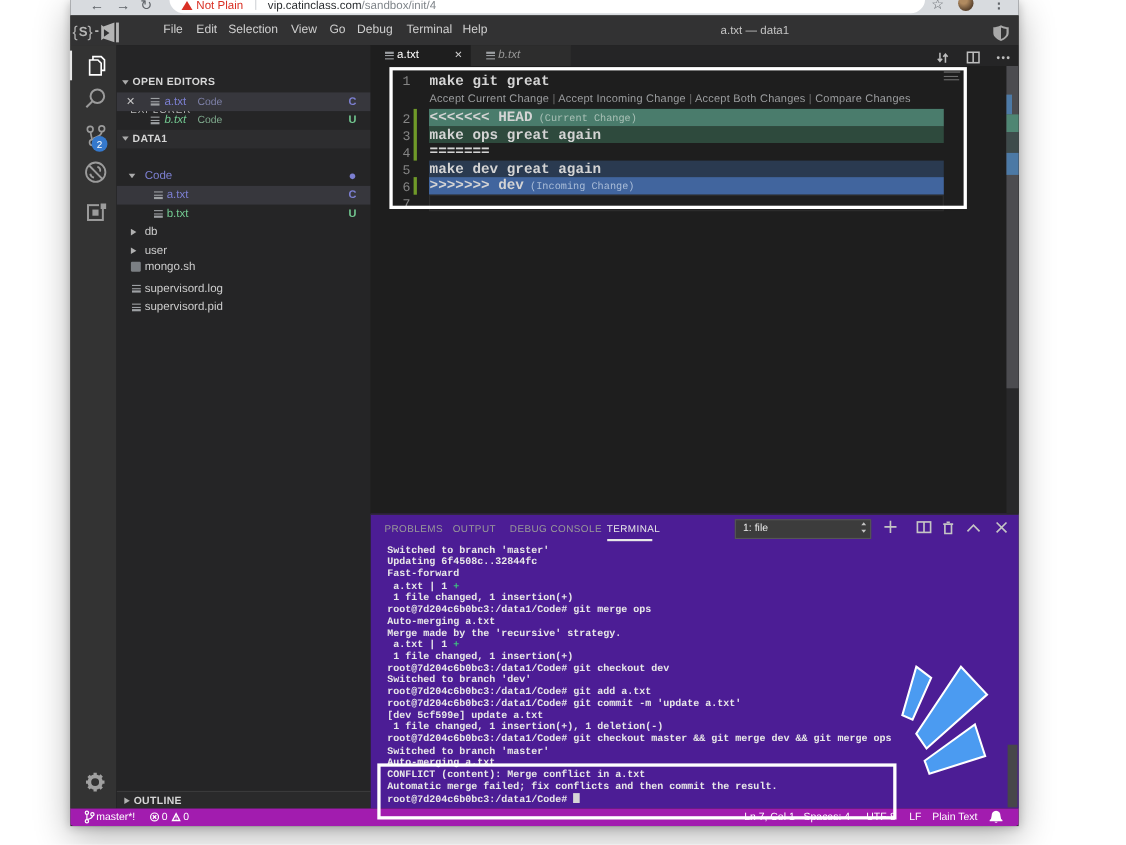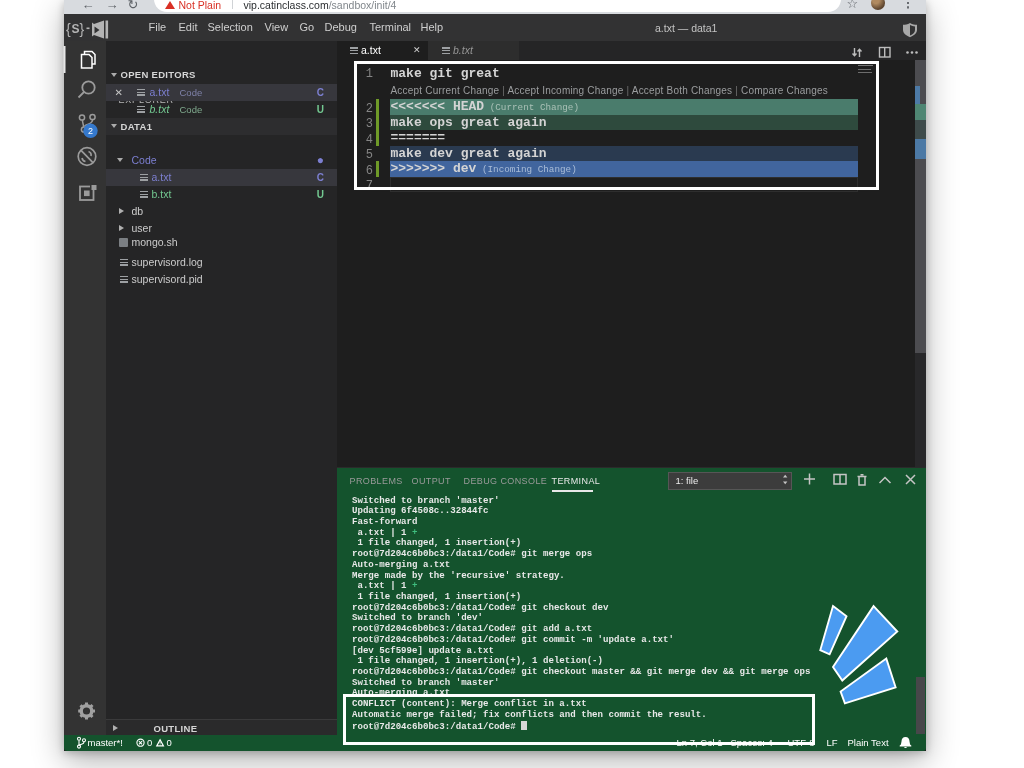--- a/index.html
+++ b/index.html
@@ -40,26 +40,26 @@
 .fico i{display:block;height:1.3px;background:#9da0a3;margin-top:1.4px;}
 .selrow{background:#37373d;}
 
 #tabs{position:absolute;left:273.5px;top:41px;width:588.5px;height:19px;background:#252526;}
 .tab{position:absolute;top:0;height:19px;font-size:10.5px;line-height:19px;color:#ffffff;}
 #editor{position:absolute;left:273.5px;top:60px;width:588.5px;height:407px;background:#1e1e1e;}
 .lnum{position:absolute;width:36px;text-align:right;color:#858585;font-family:"Liberation Mono",monospace;font-size:12px;}
 .eline{position:absolute;left:390.5px;width:468px;height:15.45px;font-family:"Liberation Mono",monospace;font-size:13px;font-weight:bold;color:#d4d4d4;line-height:15.45px;white-space:pre;}
 .gbar{position:absolute;left:376px;width:3px;background:#6f9a28;}
 
-#panel{position:absolute;left:273.5px;top:467px;width:588.5px;height:268px;background:#14532d;}
+#panel{position:absolute;left:273.5px;top:467px;width:588.5px;height:268px;background:#4c1d95;}
 .ptab{position:absolute;top:8px;font-size:9px;letter-spacing:.4px;color:#9a9a9a;}
 #term{position:absolute;left:352px;top:495.5px;font-family:"Liberation Mono",monospace;font-size:9.1px;font-weight:bold;line-height:10.72px;color:#e8e8e8;white-space:pre;}
 #term .g{color:#3fbf7f;}
 
-#status{position:absolute;left:0;top:734.5px;width:862px;height:16.5px;background:#14532d;border-radius:0 0 3px 3px;color:#ffffff;font-size:9.5px;line-height:16.5px;}
+#status{position:absolute;left:0;top:734.5px;width:862px;height:16.5px;background:#a21caf;border-radius:0 0 3px 3px;color:#ffffff;font-size:9.5px;line-height:16.5px;}
 #status .it{position:absolute;white-space:nowrap;}
 
 .annbox{position:absolute;border:3.2px solid #ffffff;z-index:30;}
 </style>
 </head>
 <body>
 <div id="win">
 
   <div id="chrome">
     <div class="nav" style="left:18px;">←</div>
@@ -169,21 +169,21 @@
     <div class="row" style="top:229.5px;">
       <div class="fico" style="left:14px;">
           <i></i>
           <i></i>
           <i></i>
         </div>
       <span class="lbl" style="left:26px;">supervisord.pid</span>
       </div>
     <div class="row" style="top:677.5px;border-top:1px solid #3a3a3b;background:#2a2a2b;">
       <div class="arrow-r" style="left:7px;"></div>
-        <span class="lbl sechdr" style="left:16px;margin-left:32px;">OUTLINE</span>
+        <span class="lbl sechdr" style="left:16px;">OUTLINE</span>
       </div>
   </div>
 
   <div id="tabs">
     <div class="tab" style="left:0;width:91px;background:#1e1e1e;">
       <div class="fico" style="left:13px;top:5px;">
           <i></i>
           <i></i>
           <i></i>
         </div>

